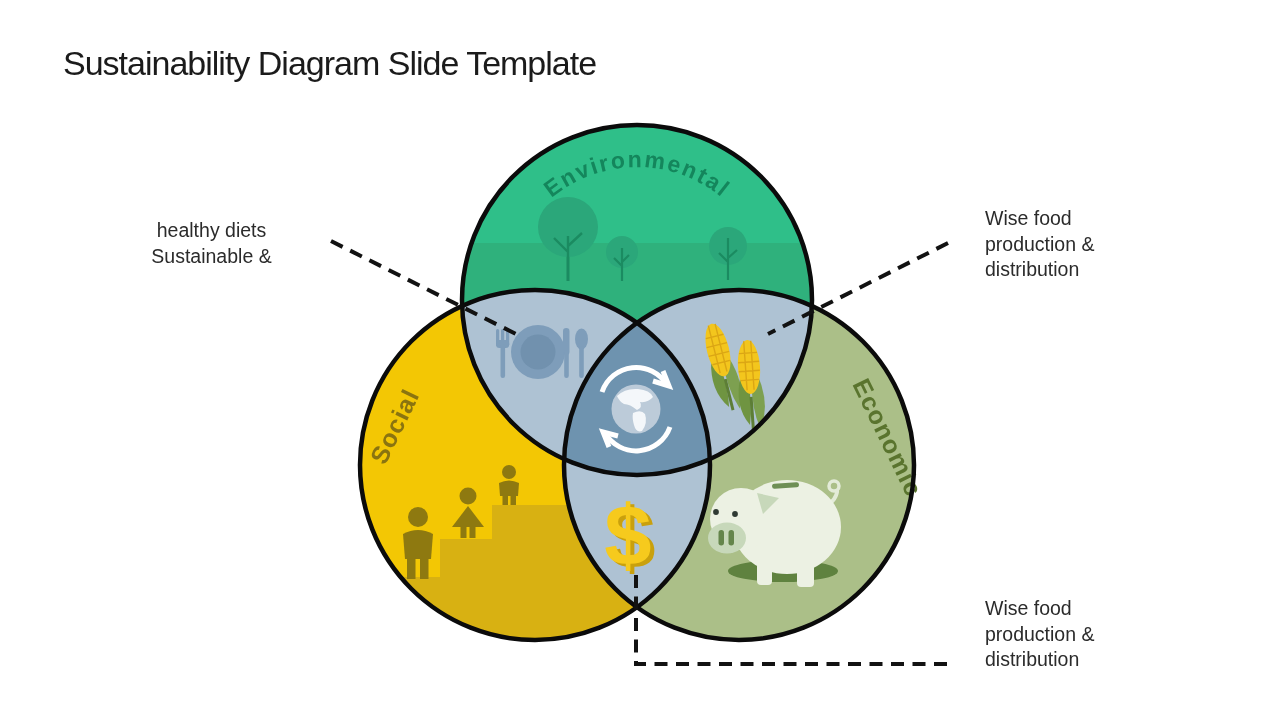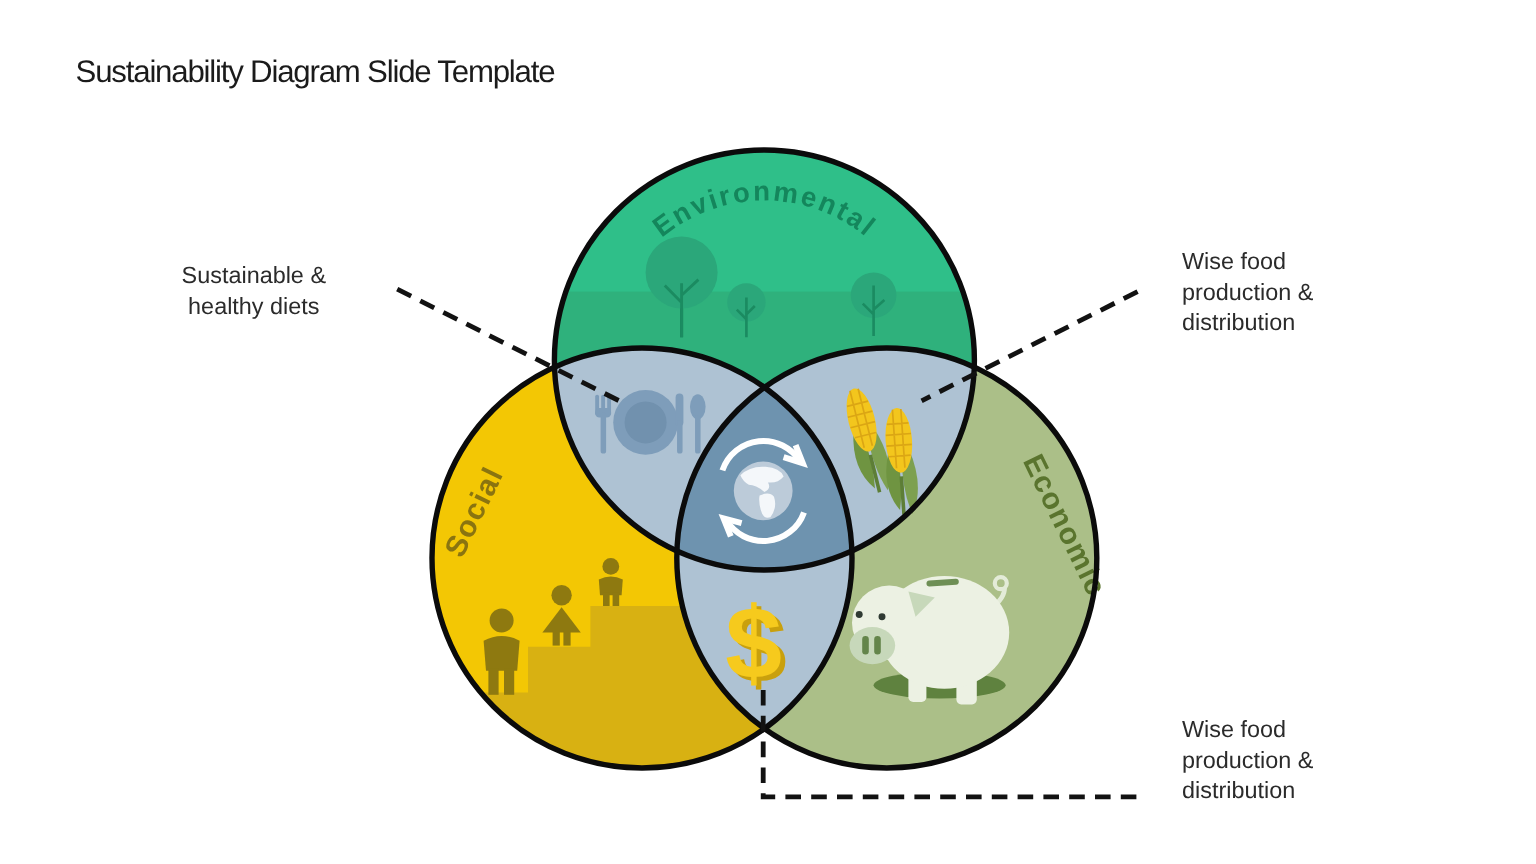--- a/index.html
+++ b/index.html
@@ -2,21 +2,21 @@
 <html><head>
 <meta charset="utf-8">
 <style>
   html,body{margin:0;padding:0;background:#fff;}
   .slide{
     position:relative;width:1280px;height:720px;background:#ffffff;
     overflow:hidden;font-family:"Liberation Sans",sans-serif;
   }
   .slide-title{
     position:absolute;left:63px;top:44px;
-    font-size:26px;font-weight:400;letter-spacing:-1px;color:#1b1b1b;
+    font-size:34px;font-weight:400;letter-spacing:-1px;color:#1b1b1b;
     white-space:nowrap;
   }
   .callout{
     position:absolute;font-size:19.5px;line-height:25.5px;color:#2b2b2b;
   }
   .callout.left-co{left:124px;top:218px;width:175px;text-align:center;}
   .callout.right-top-co{left:985px;top:206px;text-align:left;}
   .callout.right-bottom-co{left:985px;top:596px;text-align:left;}
   svg text.region-label{font-family:"Liberation Sans",sans-serif;font-weight:bold;}
   .outline{fill:none;stroke:#0b0b0b;stroke-width:4.5px;}
@@ -163,22 +163,22 @@
     <circle class="outline" cx="637" cy="300" r="175"></circle>
     <circle class="outline" cx="535" cy="465" r="175"></circle>
     <circle class="outline" cx="739" cy="465" r="175"></circle>
 
     <path class="dash" d="M 331,241 L 516,334"></path>
     <path class="dash" d="M 948,243 L 768,334"></path>
     <path class="dash" d="M 636,575 L 636,664 L 948,664"></path>
   </svg>
 
   <div class="callout left-co">
+    <div>healthy diets</div>
     <div>Sustainable &amp;</div>
-    <div>healthy diets</div>
   </div>
 
   <div class="callout right-top-co">
     <div>Wise food</div>
     <div>production &amp;</div>
     <div>distribution</div>
   </div>
 
   <div class="callout right-bottom-co">
     <div>Wise food</div>

